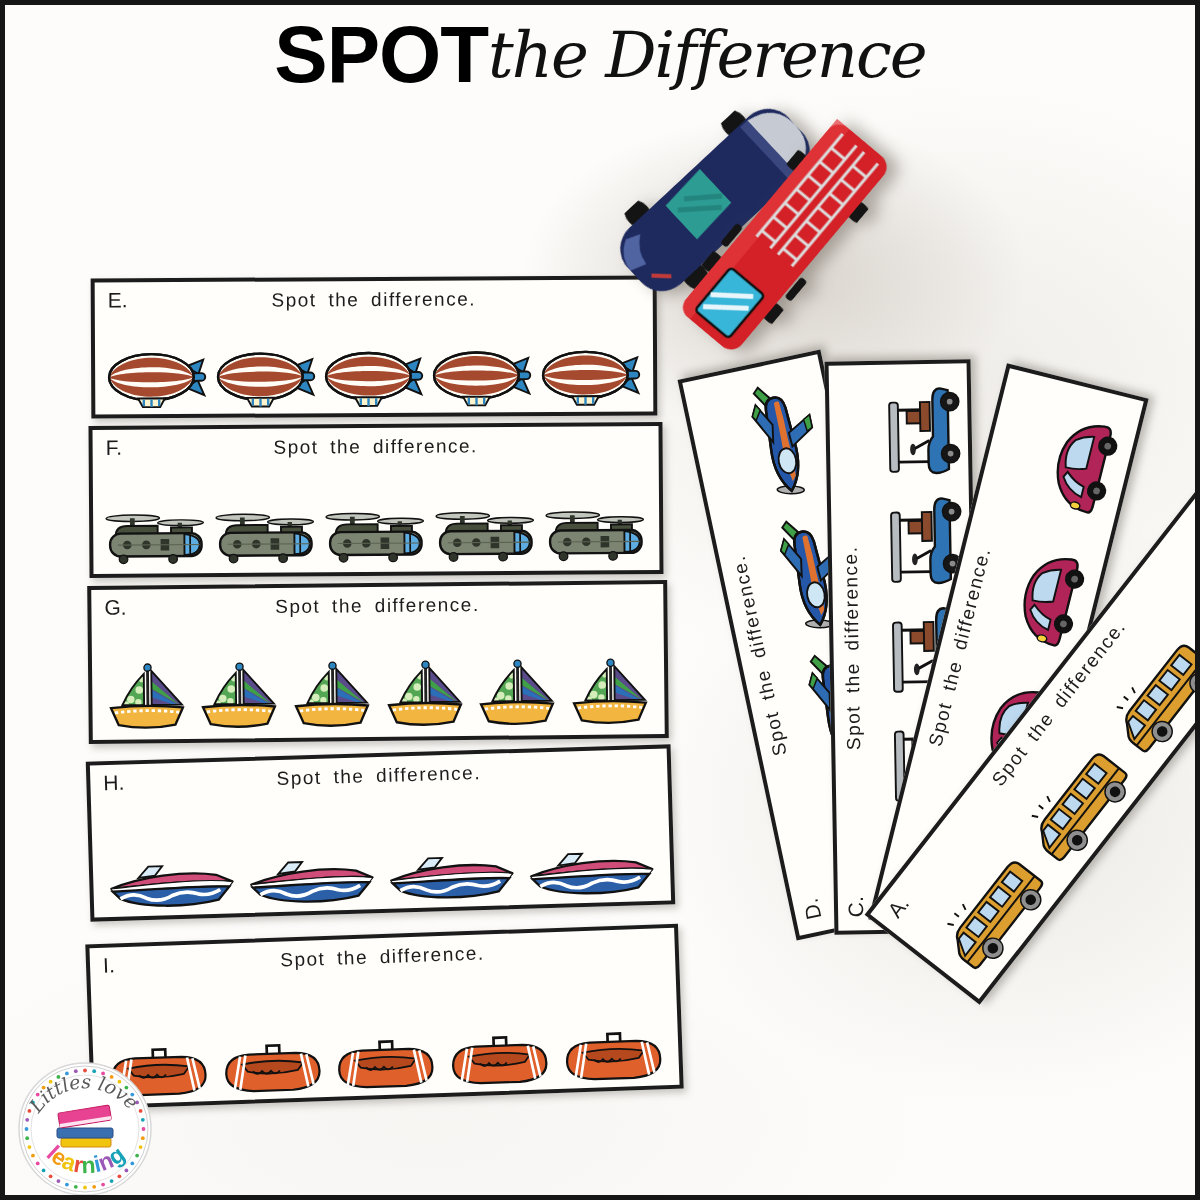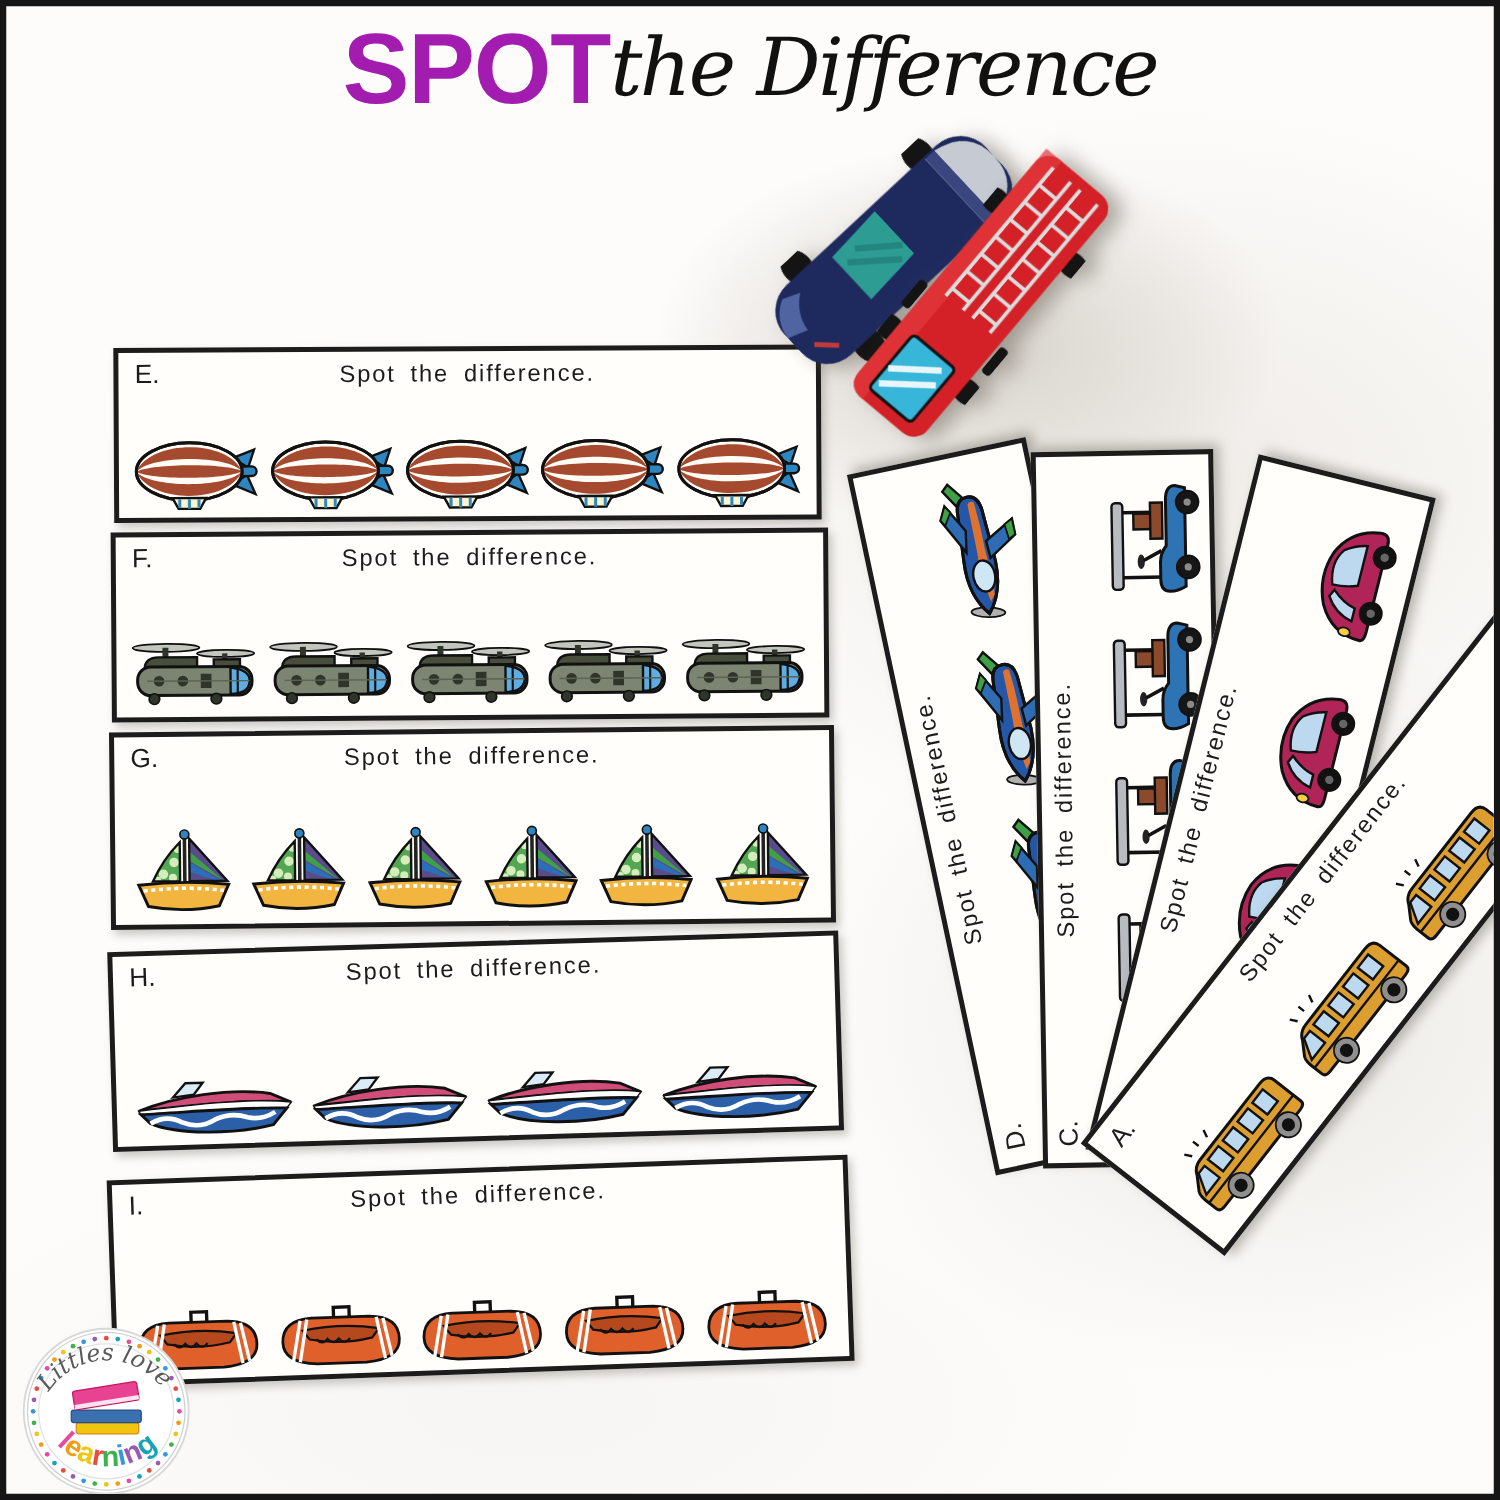--- a/index.html
+++ b/index.html
@@ -8,21 +8,21 @@
          background:#fdfcfa;overflow:hidden;font-family:"Liberation Sans",sans-serif;}
   .shading{position:absolute;inset:0;pointer-events:none;
     background:
       radial-gradient(ellipse 360px 220px at 770px 265px, rgba(168,158,146,0.40), rgba(168,158,146,0) 70%),
       radial-gradient(ellipse 620px 420px at 930px 380px, rgba(205,198,188,0.30), rgba(205,198,188,0) 72%),
       radial-gradient(ellipse 520px 430px at 1000px 800px, rgba(170,163,152,0.22), rgba(170,163,152,0) 70%),
       radial-gradient(ellipse 700px 300px at 420px 1120px, rgba(210,206,200,0.15), rgba(210,206,200,0) 75%);}
   
   .title{position:absolute;left:0;top:4px;width:100%;text-align:center;white-space:nowrap;z-index:3;}
   .title-bold{font-family:"Liberation Sans",sans-serif;font-weight:900;font-size:80px;
-              letter-spacing:-1px;color:#a21caf;vertical-align:middle;}
+              letter-spacing:-1px;color:#000000;vertical-align:middle;}
   .title-script{font-family:"DejaVu Serif",serif;font-style:italic;font-size:64px;
                 color:#111;vertical-align:middle;letter-spacing:-2px;}
   
   .card{position:absolute;background:#fffefa;border:4px solid #1c1c1c;
         box-shadow:3px 4px 7px rgba(110,104,94,0.35);}
   .card .letter{position:absolute;left:13px;top:6px;font-size:21px;color:#1c1c1c;z-index:2;}
   .card .hdr{position:absolute;left:0;right:0;top:8px;text-align:center;font-size:19px;
              color:#1c1c1c;letter-spacing:1.5px;word-spacing:5px;}
   .card .row{position:absolute;left:8px;right:8px;top:32px;bottom:3px;
              display:flex;justify-content:space-around;align-items:flex-end;}

